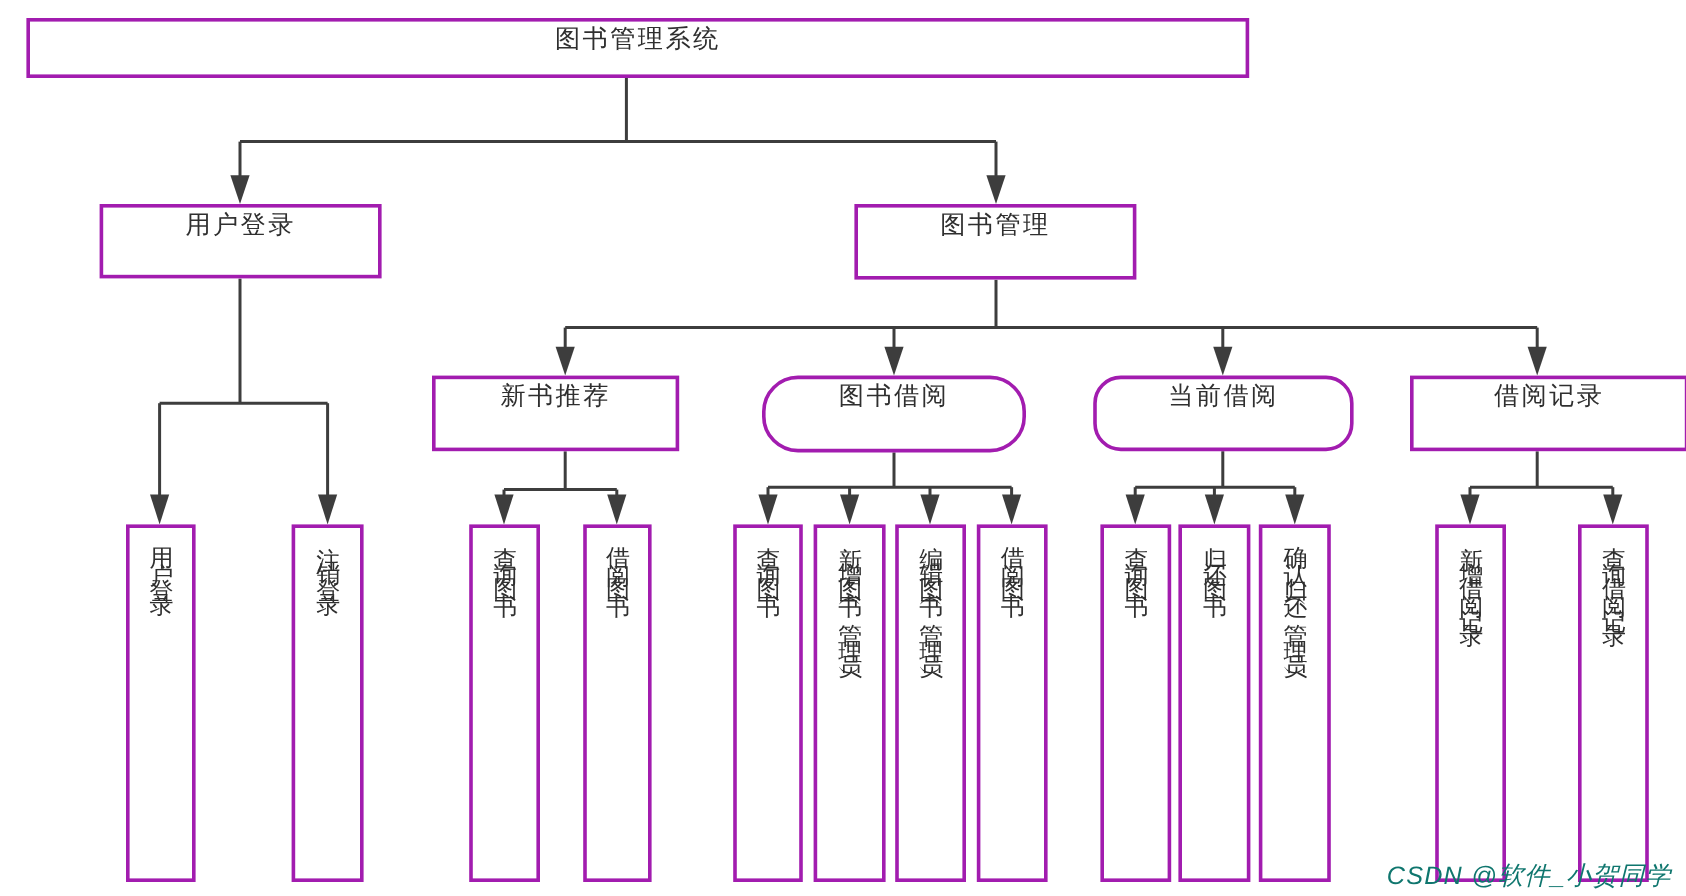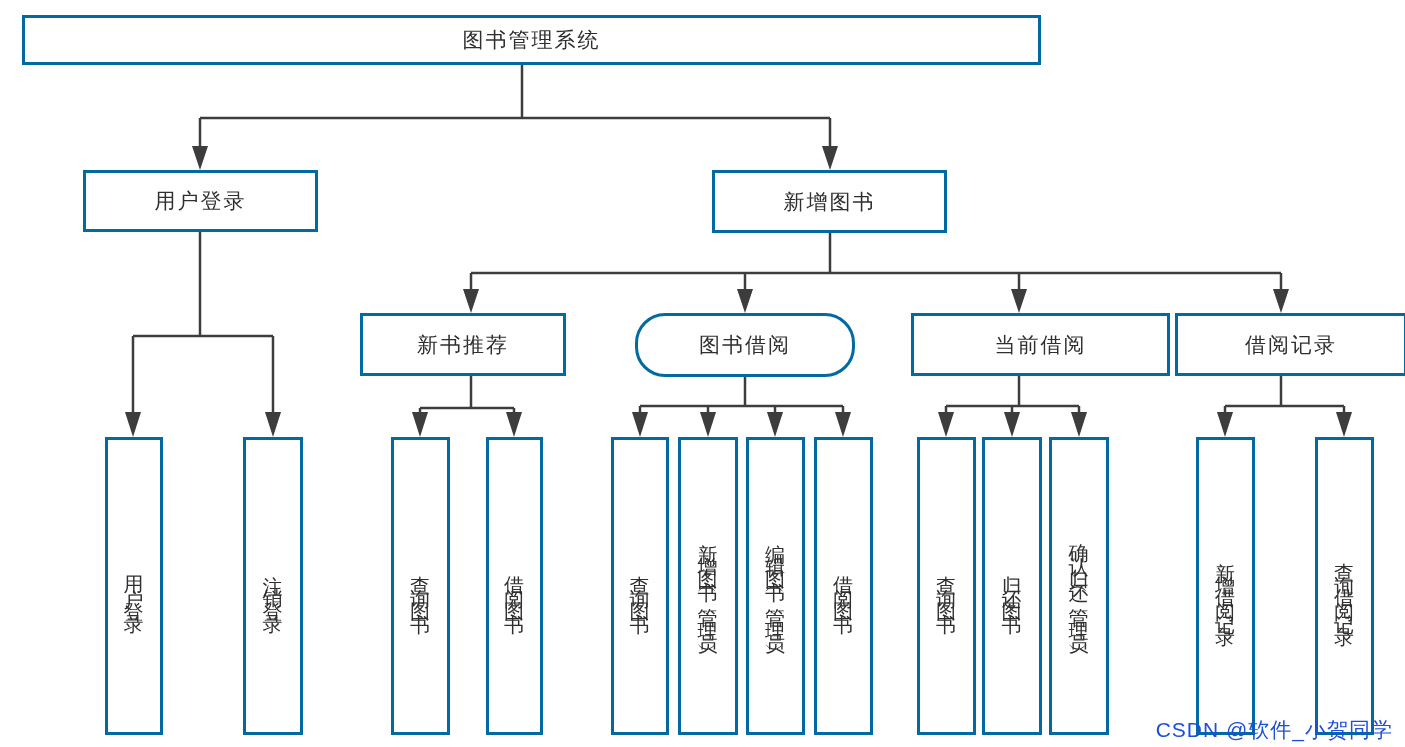--- a/index.html
+++ b/index.html
@@ -7,63 +7,64 @@
     position:relative;
     width:1405px;height:747px;
     background:#ffffff;
     font-family:"Liberation Sans","DejaVu Sans",sans-serif;
     overflow:hidden;
   }
   #wires{position:absolute;left:0;top:0;width:1405px;height:747px;}
   .box{
     position:absolute;
     box-sizing:border-box;
-    border:3px solid #0369a1;
+    border:3px solid #a21caf;
     background:#ffffff;
-    display:flex;align-items:center;justify-content:center;
+    display:flex;justify-content:center;
     color:#2f2f2f;
   }
   .hbox{font-size:21px;letter-spacing:2px;}
   .leaf span{
     writing-mode:vertical-rl;
     text-orientation:mixed;
     font-size:20px;
     letter-spacing:13px;
     color:#2f2f2f;
     line-height:1;
   }
   
   #root      {left:22px;  top:15px;  width:1019px;height:50px;}
   #userlogin {left:83px;  top:170px; width:235px; height:62px;}
   #bookmgmt  {left:712px; top:170px; width:235px; height:63px;}
   #l3-newbook{left:360px; top:313px; width:206px; height:63px;}
   #l3-borrow {left:635px; top:313px; width:220px; height:64px;border-radius:30px;}
-  #l3-current{left:911px; top:313px; width:259px; height:63px;}
+  #l3-current{left:911px; top:313px; width:217px; height:63px;border-radius:23px;}
   #l3-record {left:1175px;top:313px; width:232px; height:63px;}
   .leaf{top:437px;height:298px;}
   #lf1 {left:105px; width:58px;}
   #lf2 {left:243px; width:60px;}
   #lf3 {left:391px; width:59px;}
   #lf4 {left:486px; width:57px;}
   #lf5 {left:611px; width:58px;}
   #lf6 {left:678px; width:60px;}
   #lf7 {left:746px; width:59px;}
   #lf8 {left:814px; width:59px;}
   #lf9 {left:917px; width:59px;}
   #lf10{left:982px; width:60px;}
   #lf11{left:1049px;width:60px;}
   #lf12{left:1196px;width:59px;}
   #lf13{left:1315px;width:59px;}
   #watermark{
     position:absolute;
     right:12px;bottom:3px;
     font-size:21px;
-    color:#1d4ed8;
+    color:#0f766e;
     letter-spacing:1px;
     white-space:nowrap;
+    font-style:italic;
   }
 </style>
 </head>
 <body>
 
 <div id="stage">
 
   <svg id="wires" viewBox="0 0 1405 747" xmlns="http://www.w3.org/2000/svg">
     <g stroke="#3d3d3d" stroke-width="2.5" fill="none">
 
@@ -131,21 +132,21 @@
   </svg>
 
   <div class="box hbox" id="root">
     <span>图书管理系统</span>
   </div>
 
   <div class="box hbox" id="userlogin">
     <span>用户登录</span>
   </div>
   <div class="box hbox" id="bookmgmt">
-    <span>新增图书</span>
+    <span>图书管理</span>
   </div>
 
   <div class="box hbox" id="l3-newbook">
     <span>新书推荐</span>
   </div>
   <div class="box hbox" id="l3-borrow">
     <span>图书借阅</span>
   </div>
   <div class="box hbox" id="l3-current">
     <span>当前借阅</span>

